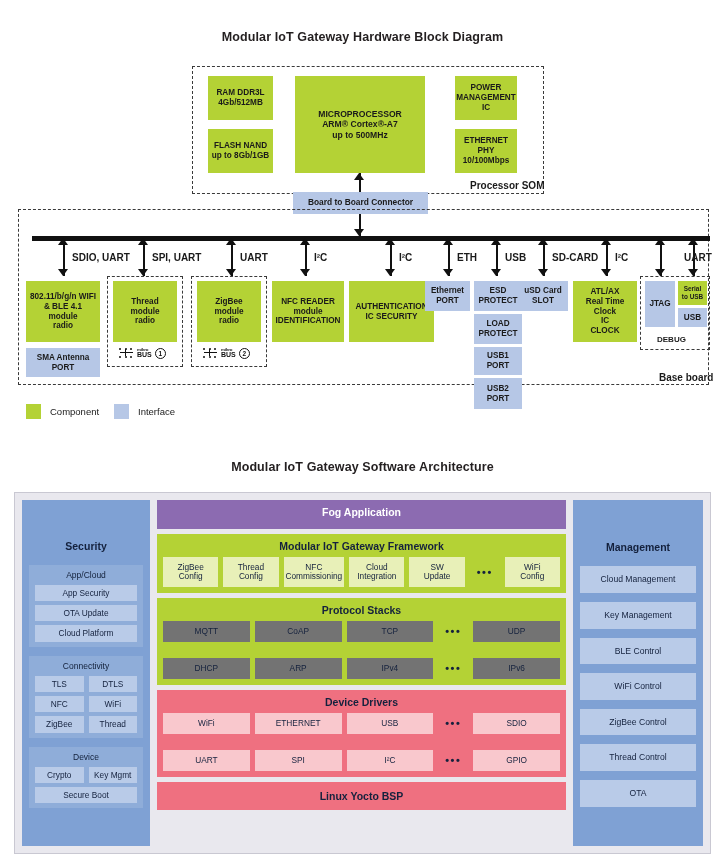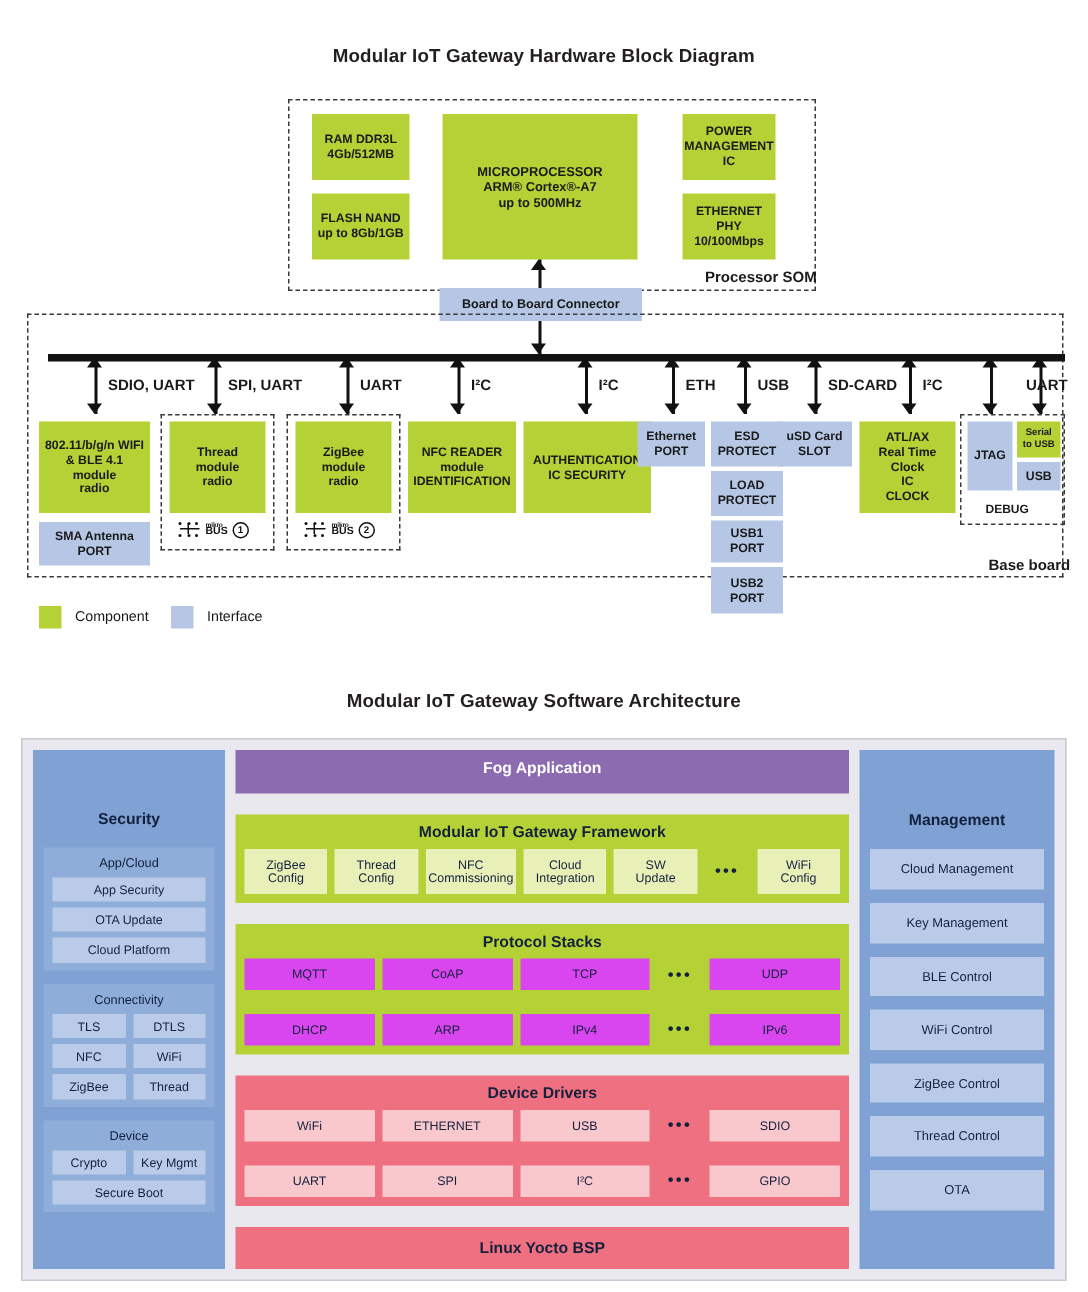--- a/index.html
+++ b/index.html
@@ -136,21 +136,21 @@
 
   .mgmt-pill {
     background:#b9cbe8;
     text-align:center;
     font-size:8.6px;
     color:#14213d;
     padding:9px 2px;
     line-height:1;
   }
 
-  .col-mid { flex:1; gap:5px;justify-content:space-between; }
+  .col-mid { flex:1; gap:5px; }
   .band { padding:5px 6px 6px; }
   .band-head {
     text-align:center; font-weight:bold; font-size:10.5px;
     color:#14213d; padding:1px 0 5px;
   }
   .band-row { display:flex; gap:5px; align-items:stretch; }
   .band-row + .band-row { margin-top:16px; }
   .chip {
     flex:1;
     text-align:center;
@@ -168,21 +168,21 @@
   }
 
   .band-fog  { background:#8c6bb1; }
   .band-fog .chip { background:#cdc0e0; }
   .band-fog .band-head { color:#fff; }
 
   .band-fw   { background:#b4d235; }
   .band-fw .chip { background:#e8f0b8; }
 
   .band-proto{ background:#b4d235; }
-  .band-proto .chip { background:#d946ef; }
+  .band-proto .chip { background:#737373; }
 
   .band-dd   { background:#ef7080; }
   .band-dd .chip { background:#f9c8cd; }
   .band-dd .band-head { color:#14213d; }
   .band-dd .dots { color:#14213d; }
 
   .band-bsp {
     background:#ef7080;
     text-align:center; font-weight:bold; font-size:10.5px;
     color:#14213d; padding:8px 14px;

